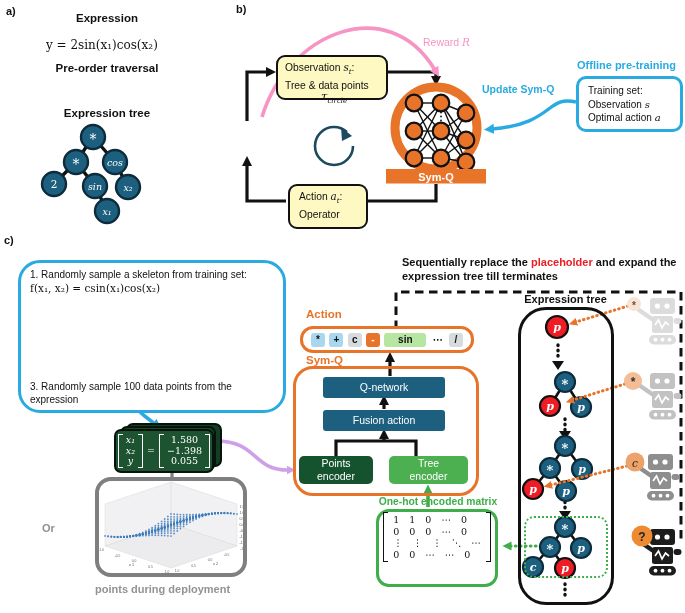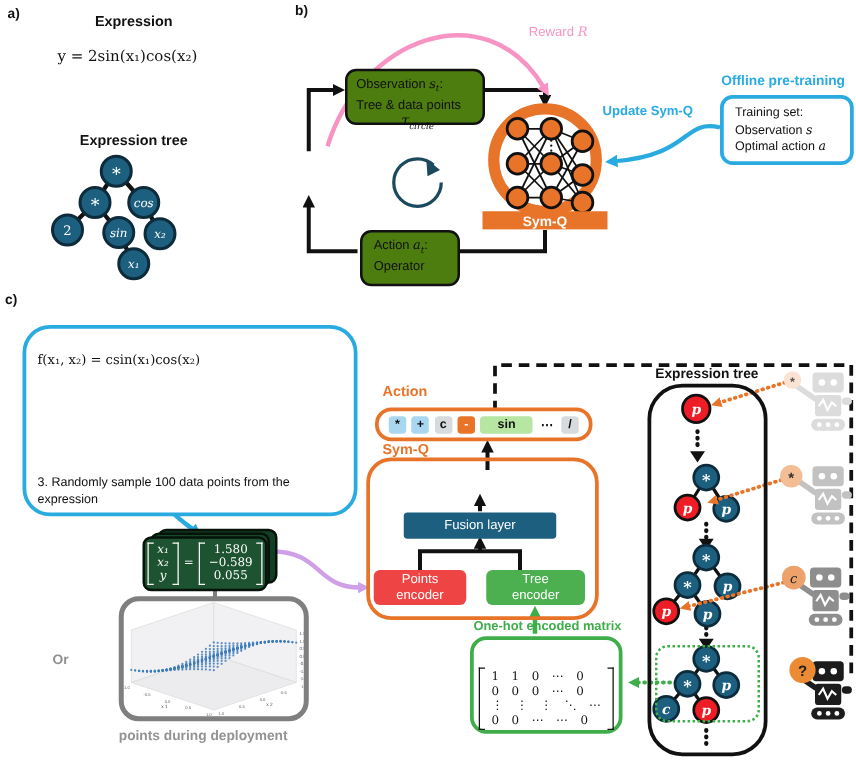--- a/index.html
+++ b/index.html
@@ -6,21 +6,21 @@
   #canvas{position:relative;width:685px;height:613px;background:#fff;overflow:hidden;
           font-family:"Liberation Sans",sans-serif;color:#111;-webkit-font-smoothing:antialiased}
   .abs{position:absolute}
   .b{font-weight:bold}
   .ctr{text-align:center}
   .math{font-family:"DejaVu Serif",serif}
   .it{font-style:italic}
   sub{font-size:7px}
   svg{position:absolute;left:0;top:0}
   .panel-label{font-size:11px;font-weight:bold}
-  .bbox{position:absolute;border:2.5px solid #111;border-radius:9px;background:#4d7c0f;font-size:10.3px;line-height:13px}
+  .bbox{position:absolute;border:2.5px solid #111;border-radius:9px;background:#fef9c3;font-size:10.3px;line-height:13px}
   .cyan{color:#29abe2}
   .orange-t{color:#e8742a}
   .green-t{color:#3fae4a}
   .gray-t{color:#8f8f8f}
   .pink-t{color:#f794c4}
   .tok{display:inline-flex;align-items:center;justify-content:center;width:14px;height:14px;border-radius:3px;font-weight:bold;font-size:10px}
   .tok-blue{background:#a9d7f0}
   .tok-gray{background:#d8dbdd}
   .tok-orange{background:#e8742a;color:#fff}
   .tok-green{background:#b7e6a3;width:42px}
@@ -257,66 +257,68 @@
     <text x="642" y="540.5" text-anchor="middle" font-size="12" font-weight="bold" fill="#222">?</text>
   </g>
 </svg>
 
 <div class="abs panel-label" style="left:6px;top:5px">a)</div>
 <div class="abs panel-label" style="left:236px;top:3px">b)</div>
 <div class="abs panel-label" style="left:4px;top:234px">c)</div>
 
 <div class="abs b ctr" style="left:37px;top:12px;width:140px;font-size:11.5px">Expression</div>
 <div class="abs math" style="left:46px;top:38px;font-size:12px">y = 2sin(x₁)cos(x₂)</div>
+<div class="abs b ctr" style="left:37px;top:62px;width:140px;font-size:11.5px">Pre-order traversal</div>
 <div class="abs b ctr" style="left:37px;top:107px;width:140px;font-size:11.5px">Expression tree</div>
 
 <div class="bbox" style="left:276px;top:55px;width:101px;height:37px;padding:4px 0 0 7px">
   <div><span>Observation </span><span class="math it">s</span><sub class="math it">t</sub><span>:</span></div>
   <div>Tree &amp; data points</div>
 </div>
 
 
 <div class="bbox" style="left:288px;top:184px;width:67px;height:37px;padding:4px 0 0 9px">
   <div><span>Action </span><span class="math it">a</span><sub class="math it">t</sub><span>:</span></div>
   <div>Operator</div>
 </div>
 
 <div class="abs math it" style="left:321px;top:89px;font-size:11.5px"><span>τ</span><sub>circle</sub></div>
 
-<div class="abs pink-t" style="left:423px;top:20px;font-size:10.5px"><span>Reward </span><span class="math it">R</span></div>
+<div class="abs pink-t" style="left:423px;top:36px;font-size:10.5px"><span>Reward </span><span class="math it">R</span></div>
 
 <div class="abs cyan" style="left:482px;top:83px;font-size:10.5px;font-weight:600">Update Sym-Q</div>
 <div class="abs cyan b ctr" style="left:570px;top:59px;width:113px;font-size:11px">Offline pre-training</div>
 <div class="abs" style="left:576px;top:76px;width:107px;height:56px;border:3px solid #29abe2;border-radius:10px;background:#fff;font-size:10px;line-height:13.5px;padding:5px 16px 0 9px;box-sizing:border-box">
   <div>Training set:</div>
   <div><span>Observation </span><span class="math it">s</span></div>
   <div><span>Optimal action </span><span class="math it">a</span></div>
 </div>
 
 <div class="abs" style="left:18px;top:260px;width:268px;height:153px;border:3.5px solid #29abe2;border-radius:22px;background:#fff;box-sizing:border-box"></div>
+<div class="abs" style="left:30px;top:269px;font-size:10px">1. Randomly sample a skeleton from training set:</div>
 <div class="abs math" style="left:30px;top:282px;font-size:10.5px">f(x₁, x₂) = csin(x₁)cos(x₂)</div>
 <div class="abs" style="left:30px;top:381px;font-size:10px">3. Randomly sample 100 data points from the</div>
 <div class="abs" style="left:30px;top:394px;font-size:10px">expression</div>
 
 <div class="abs" style="left:126px;top:423px;width:92px;height:40px;background:#143d23;border:2px solid #05130b;border-radius:7px"></div>
 <div class="abs" style="left:120px;top:426px;width:92px;height:40px;background:#184827;border:2px solid #05130b;border-radius:7px"></div>
 <div class="abs" style="left:114px;top:429px;width:96px;height:40px;background:#1d5330;border:2px solid #05130b;border-radius:7px;color:#fff;display:flex;align-items:center;justify-content:center">
   <div class="mrow math" style="font-size:9.5px;line-height:10.5px">
     <div class="brk brkL" style="height:32px"></div>
     <div class="mcol it">
       <span>x₁</span>
       <span>x₂</span>
       <span>y</span>
     </div>
     <div class="brk brkR" style="height:32px"></div>
     <span style="padding:0 1px">=</span>
     <div class="brk brkL" style="height:32px"></div>
     <div class="mcol">
       <span>1.580</span>
-      <span>−0.589</span>
+      <span>−1.398</span>
       <span>0.055</span>
     </div>
     <div class="brk brkR" style="height:32px"></div>
   </div>
 </div>
 
 <div class="abs gray-t b" style="left:42px;top:522px;font-size:11px">Or</div>
 <div class="abs" style="left:95px;top:477px;width:152px;height:100px;border:4px solid #7f7f7f;border-radius:16px;background:#fff;box-sizing:border-box"></div>
 <svg id="plot3d" style="left:99px;top:481px" width="144" height="92" viewBox="0 0 144 92">
       <polygon points="72.0,1.0 6.0,23.0 6.0,65.0 72.0,43.0" fill="#f1f1f3" stroke="#d8d8d8" stroke-width="0.5"></polygon>
@@ -836,42 +838,47 @@
   <span class="tok tok-blue">+</span>
   <span class="tok tok-gray">c</span>
   <span class="tok tok-orange">-</span>
   <span class="tok tok-green">sin</span>
   <span class="tok tok-plain">⋯</span>
   <span class="tok tok-gray">/</span>
 </div>
 
 <div class="abs orange-t b" style="left:306px;top:354px;font-size:11.5px">Sym-Q</div>
 <div class="abs" style="left:293px;top:366px;width:186px;height:130px;border:3.5px solid #e8742a;border-radius:20px;background:transparent;box-sizing:border-box"></div>
-<div class="abs ctr" style="left:323px;top:410px;width:122px;height:21px;background:#1d5f7f;color:#fff;font-size:10.5px;line-height:21px;border-radius:3px">Fusion layer</div>
-<div class="abs ctr" style="left:299px;top:456px;width:74px;height:28px;background:#ef4444;color:#fff;font-size:10.5px;line-height:13px;border-radius:5px;padding-top:1px;box-sizing:border-box">
+<div class="abs ctr" style="left:323px;top:377px;width:122px;height:21px;background:#1d5f7f;color:#fff;font-size:10.5px;line-height:21px;border-radius:3px">Q-network</div>
+<div class="abs ctr" style="left:323px;top:410px;width:122px;height:21px;background:#1d5f7f;color:#fff;font-size:10.5px;line-height:21px;border-radius:3px">Fusion action</div>
+<div class="abs ctr" style="left:299px;top:456px;width:74px;height:28px;background:#14532d;color:#fff;font-size:10.5px;line-height:13px;border-radius:5px;padding-top:1px;box-sizing:border-box">
   <div>Points</div>
       <div>encoder</div>
 </div>
 <div class="abs ctr" style="left:389px;top:456px;width:79px;height:28px;background:#4caf50;color:#fff;font-size:10.5px;line-height:13px;border-radius:5px;padding-top:1px;box-sizing:border-box">
   <div>Tree</div>
       <div>encoder</div>
 </div>
 
 <div class="abs green-t b ctr" style="left:374px;top:496px;width:128px;font-size:10.3px">One-hot encoded matrix</div>
-<div class="abs" style="left:376px;top:509px;width:122px;height:78px;border:3.5px solid #3fae4a;border-radius:13px;background:#fff;box-sizing:border-box;display:flex;align-items:flex-end;justify-content:center">
+<div class="abs" style="left:376px;top:509px;width:122px;height:78px;border:3.5px solid #3fae4a;border-radius:13px;background:#fff;box-sizing:border-box;display:flex;align-items:flex-start;justify-content:center">
   <div class="mrow math" style="font-size:9.5px;line-height:11.5px;color:#111">
     <div class="brk brkL" style="height:48px"></div>
     <div class="mcol" style="text-align:left;word-spacing:7px;padding:0 2px">
       <span>1 1 0 ⋯ 0</span>
       <span>0 0 0 ⋯ 0</span>
       <span>⋮ ⋮ ⋮ ⋱ ⋯</span>
       <span>0 0 ⋯ ⋯ 0</span>
     </div>
     <div class="brk brkR" style="height:48px"></div>
   </div>
 </div>
 
+<div class="abs b" style="left:402px;top:255px;width:282px;font-size:11px;line-height:14px">
+  <span>Sequentially replace the </span><span style="color:#ee1c24">placeholder</span><span> and expand the</span>
+  <div>expression tree till terminates</div>
+</div>
 
 <div class="abs b ctr" style="left:516px;top:293px;width:99px;font-size:11px">Expression tree</div>
 <div class="abs" style="left:518px;top:307px;width:96px;height:298px;border:3.5px solid #111;border-radius:28px;background:transparent;box-sizing:border-box"></div>
 <div class="abs" style="left:524px;top:516px;width:84px;height:62px;border:2.5px dotted #3fae4a;border-radius:10px;background:transparent;box-sizing:border-box"></div>
 
 </div>
 
 </body></html>

